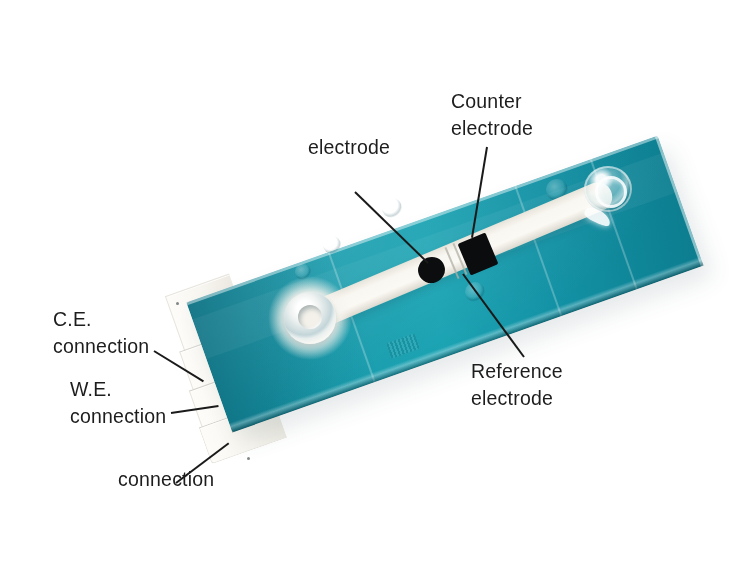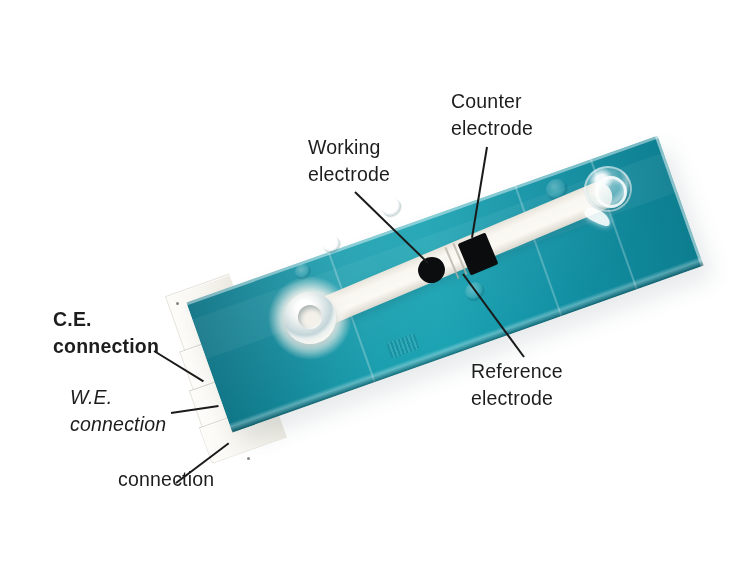--- a/index.html
+++ b/index.html
@@ -118,22 +118,22 @@
   .lead-wec{left:171px;top:412px;width:48px;transform:rotate(-8.5deg);}
   .lead-rec{left:176px;top:482px;width:66px;transform:rotate(-37deg);}
   
   .lbl{
     position:absolute;color:#1d1d1d;font-size:19.5px;line-height:27px;
     letter-spacing:.2px;white-space:nowrap;z-index:10;
   }
   .lbl-working{left:308px;top:134px;}
   .lbl-counter{left:451px;top:88px;}
   .lbl-reference{left:471px;top:358px;}
-  .lbl-cec{left:53px;top:306px;font-weight:bold;}
-  .lbl-wec{left:70px;top:384px;font-style:italic;}
+  .lbl-cec{left:53px;top:306px;}
+  .lbl-wec{left:70px;top:376px;}
   .lbl-rec{left:118px;top:466px;}
 </style>
 </head>
 <body>
 
 <div class="scene">
 
   <div class="connector">
     <div class="ctab ctab1"></div>
     <div class="ctab ctab2"></div>
@@ -178,21 +178,20 @@
   <div class="ce-pad"></div>
 
   <div class="lead lead-we"></div>
   <div class="lead lead-ce"></div>
   <div class="lead lead-re"></div>
   <div class="lead lead-cec"></div>
   <div class="lead lead-wec"></div>
   <div class="lead lead-rec"></div>
 
   <div class="lbl lbl-working">
-    <div>Working</div>
     <div>electrode</div>
   </div>
   <div class="lbl lbl-counter">
     <div>Counter</div>
     <div>electrode</div>
   </div>
   <div class="lbl lbl-reference">
     <div>Reference</div>
     <div>electrode</div>
   </div>

